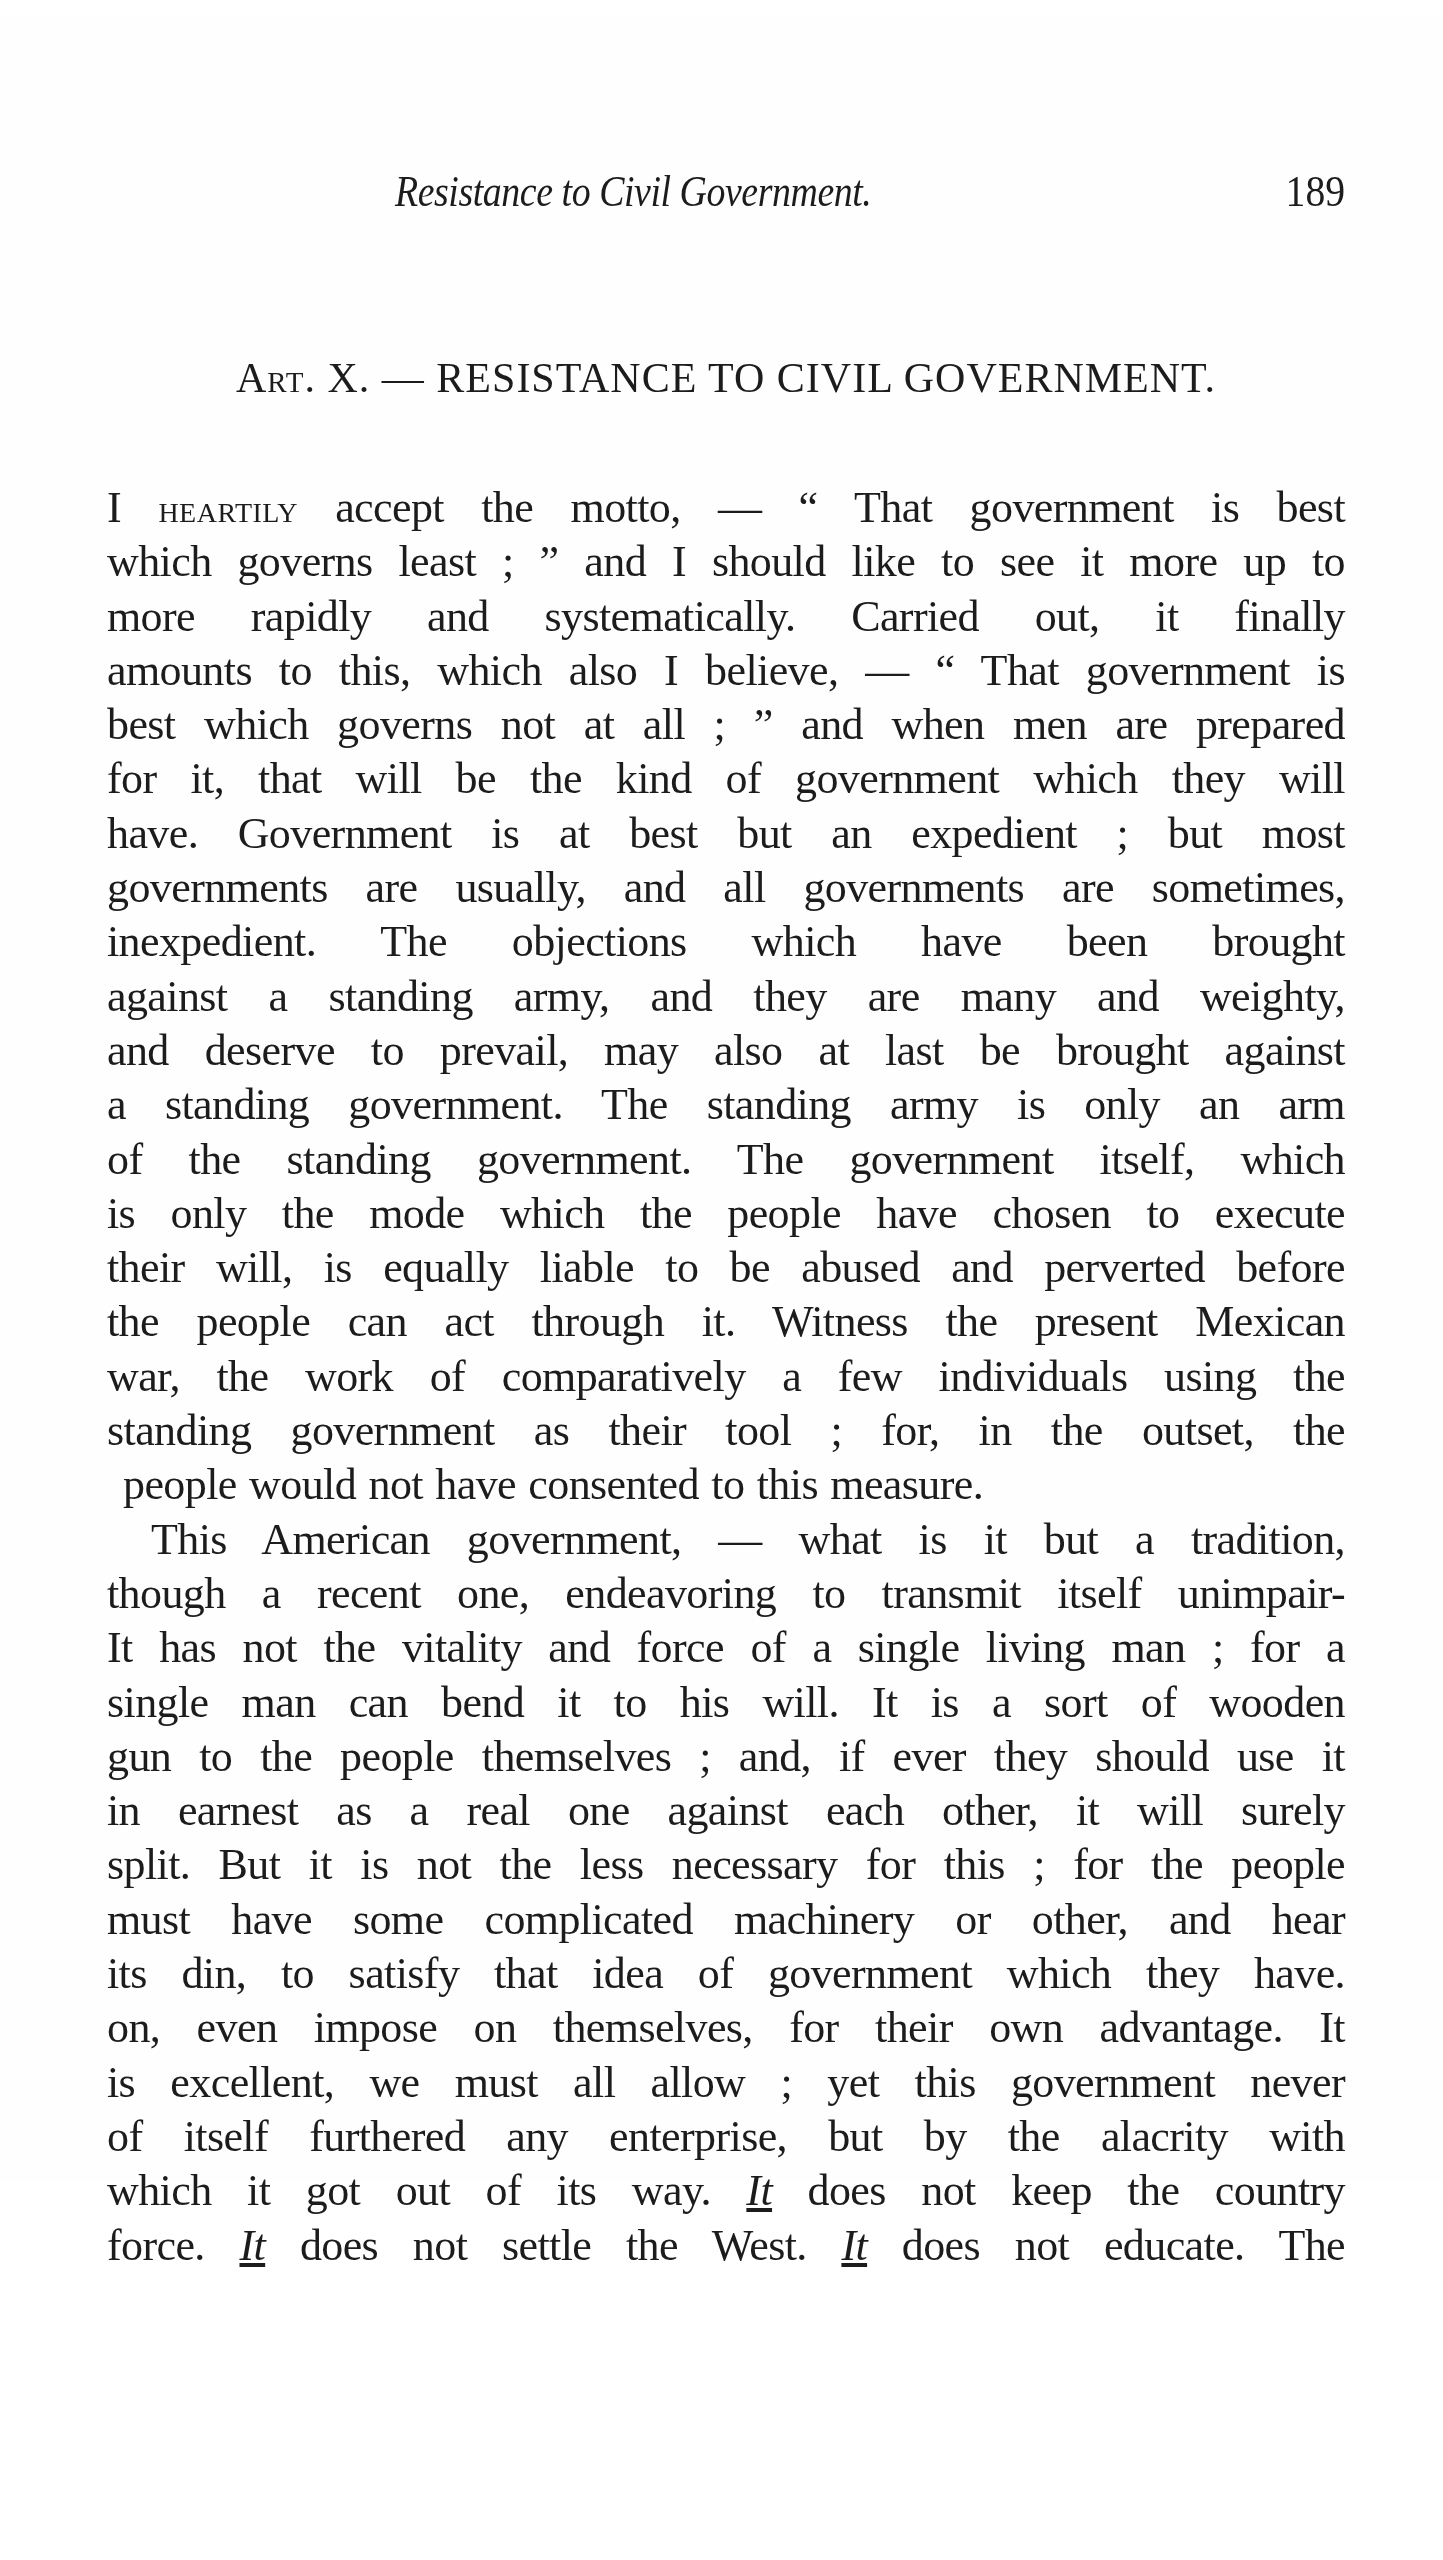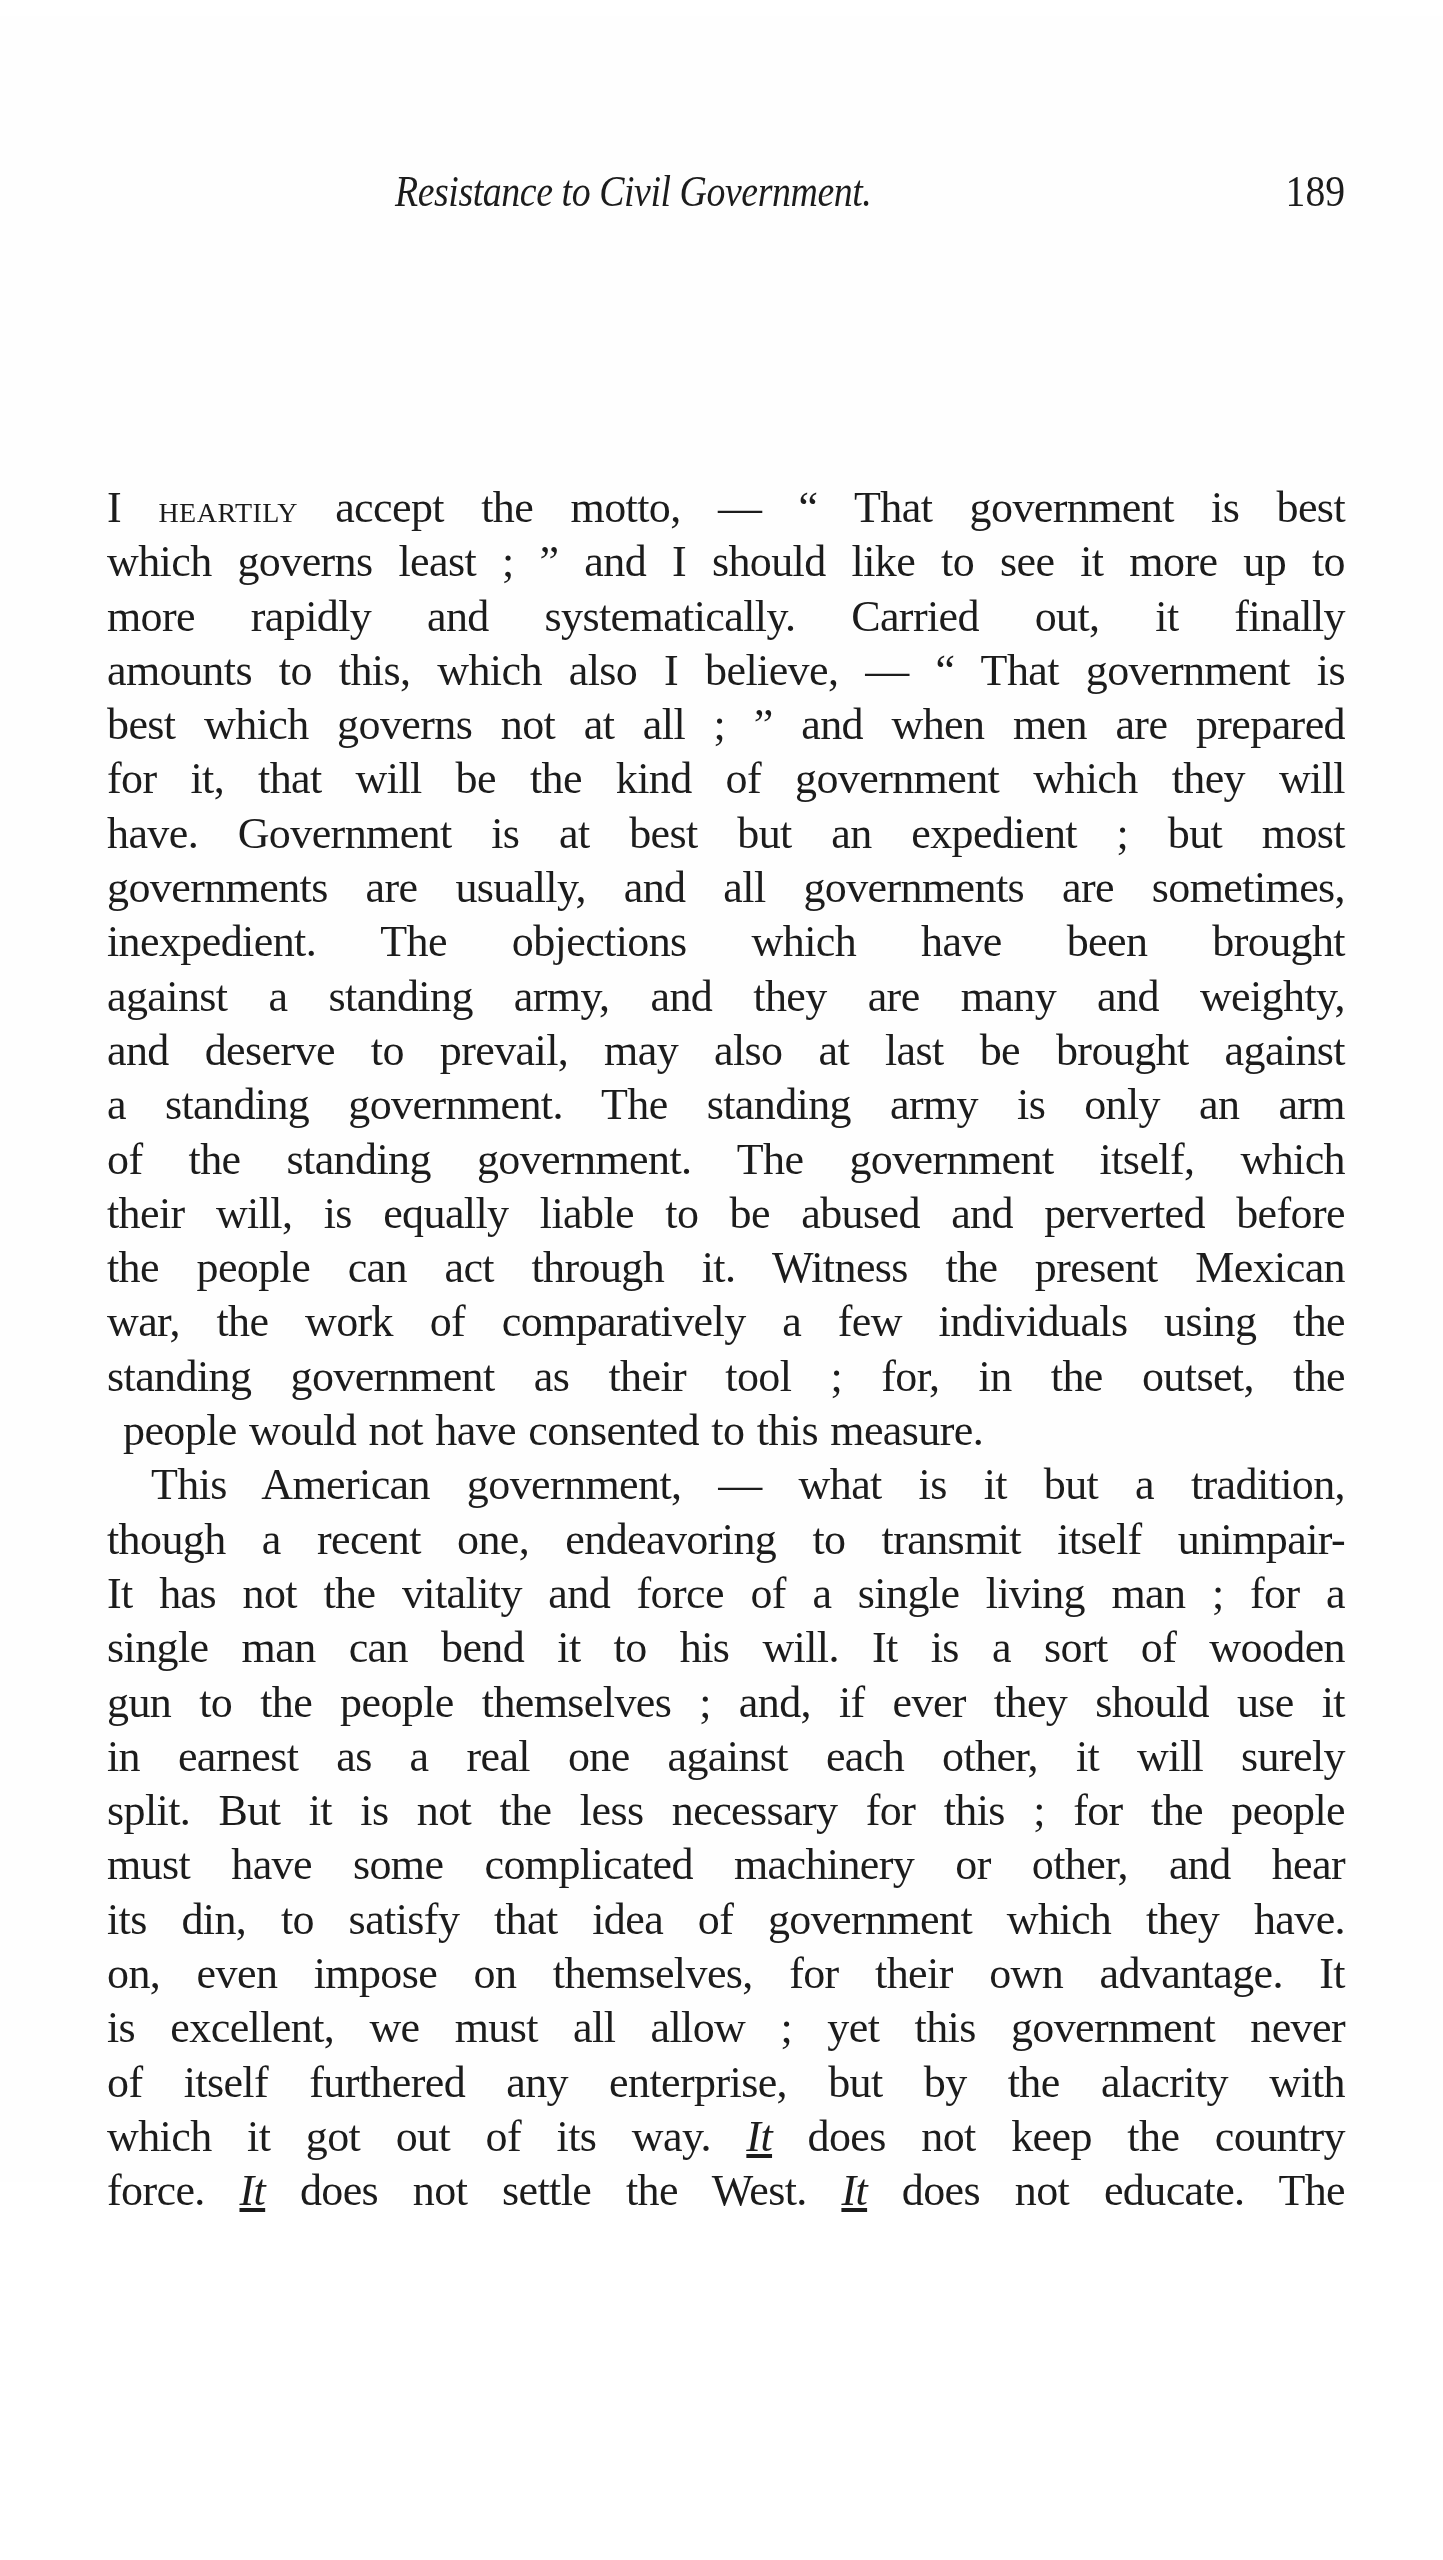--- a/index.html
+++ b/index.html
@@ -96,36 +96,40 @@
 </head>
 <body>
 
 <div class="page">
 
   <div class="running-head">
     <span class="running-title">Resistance to Civil Government.</span>
     <span class="page-number">189</span>
   </div>
 
+  <div class="article-title">
+    <span class="art-label">Art. X.</span><span> — </span><span>RESISTANCE TO CIVIL GOVERNMENT.</span>
+  </div>
 
   <div class="body-text" id="body-text">
       <div>
         <div class="line"><span>I </span><span class="sc">heartily</span><span> accept the motto, — “ That government is best</span></div>
         <div class="line"><span>which governs least ; ” and I should like to see it more up to</span></div>
         <div class="line"><span>more rapidly and systematically.  Carried out, it finally</span></div>
         <div class="line"><span>amounts to this, which also I believe, — “ That government is</span></div>
         <div class="line"><span>best which governs not at all ; ” and when men are prepared</span></div>
         <div class="line"><span>for it, that will be the kind of government which they will</span></div>
         <div class="line"><span>have.  Government is at best but an expedient ; but most</span></div>
         <div class="line"><span>governments are usually, and all governments are sometimes,</span></div>
         <div class="line"><span>inexpedient.  The objections which have been brought</span></div>
         <div class="line"><span>against a standing army, and they are many and weighty,</span></div>
         <div class="line"><span>and deserve to prevail, may also at last be brought against</span></div>
         <div class="line"><span>a standing government.  The standing army is only an arm</span></div>
         <div class="line"><span>of the standing government.  The government itself, which</span></div>
+        <div class="line"><span>is only the mode which the people have chosen to execute</span></div>
         <div class="line"><span>their will, is equally liable to be abused and perverted before</span></div>
         <div class="line"><span>the people can act through it.  Witness the present Mexican</span></div>
         <div class="line"><span>war, the work of comparatively a few individuals using the</span></div>
         <div class="line"><span>standing government as their tool ; for, in the outset, the</span></div>
         <div class="line last"><span>people would not have consented to this measure.</span></div>
       </div>
       <div>
         <div class="line indent"><span>This American government, — what is it but a tradition,</span></div>
         <div class="line"><span>though a recent one, endeavoring to transmit itself unimpair-</span></div>
         <div class="line"><span>It has not the vitality and force of a single living man ; for a</span></div>

